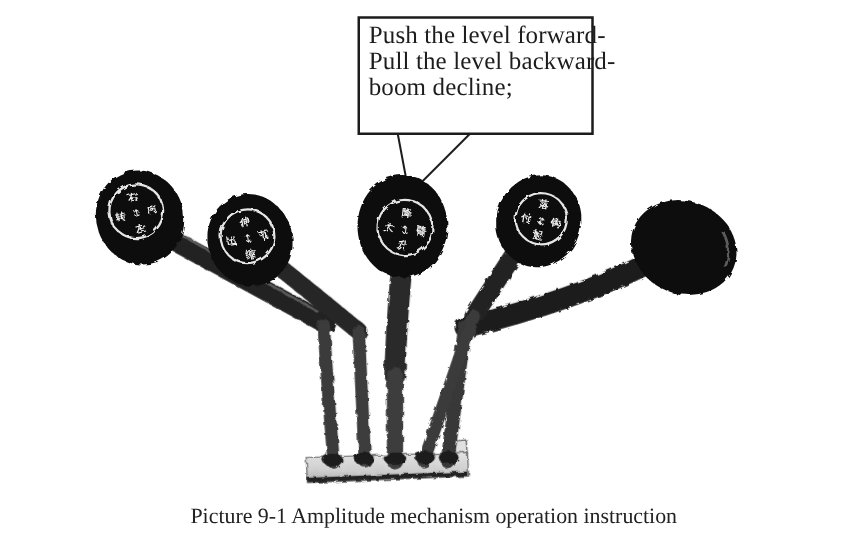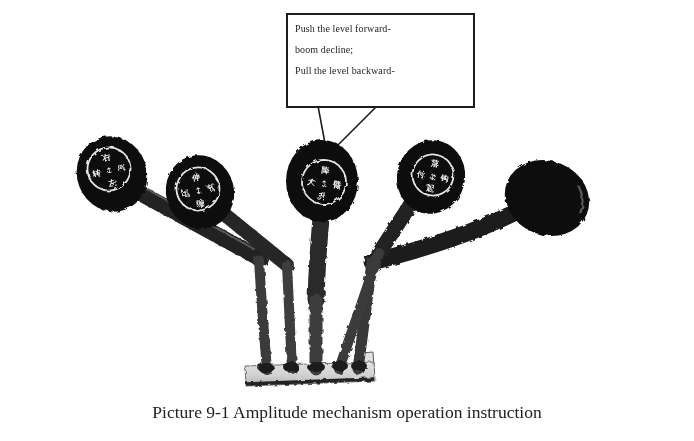--- a/index.html
+++ b/index.html
@@ -24,21 +24,21 @@
   }
   .callout {
     position: absolute;
     left: 286px;
     top: 13px;
     width: 172px;
     min-height: 84px;
     background: #ffffff;
     border: 2px solid #1c1c1c;
     padding: 3px 6px 4px 7px;
-    font-size: 10px;
+    font-size: 20px;
     line-height: 21px;
     color: #1d1d1d;
     letter-spacing: 0.1px;
   }
   .callout .line { display: block; white-space: nowrap; }
   .caption {
     position: absolute;
     left: 0;
     top: 402px;
     width: 694px;
@@ -172,19 +172,19 @@
 
       <g transform="translate(547,198)">
         <ellipse transform="rotate(22)" rx="43" ry="37" fill="#0c0c0c"></ellipse>
         <path d="M 578,185 A 40,36 0 0 1 580,214" transform="translate(-547,-198)" fill="none" stroke="#6f6f6f" stroke-width="2.2" opacity="0.8"></path>
       </g>
     </g>
   </svg>
 
   <div class="callout">
     <span class="line">Push the level forward-</span>
+    <span class="line">Pull the level backward-</span>
     <span class="line">boom decline;</span>
-    <span class="line">Pull the level backward-</span>
   </div>
 
   <div class="caption">Picture 9-1 Amplitude mechanism operation instruction</div>
 
 </div>
 
 </body></html>

